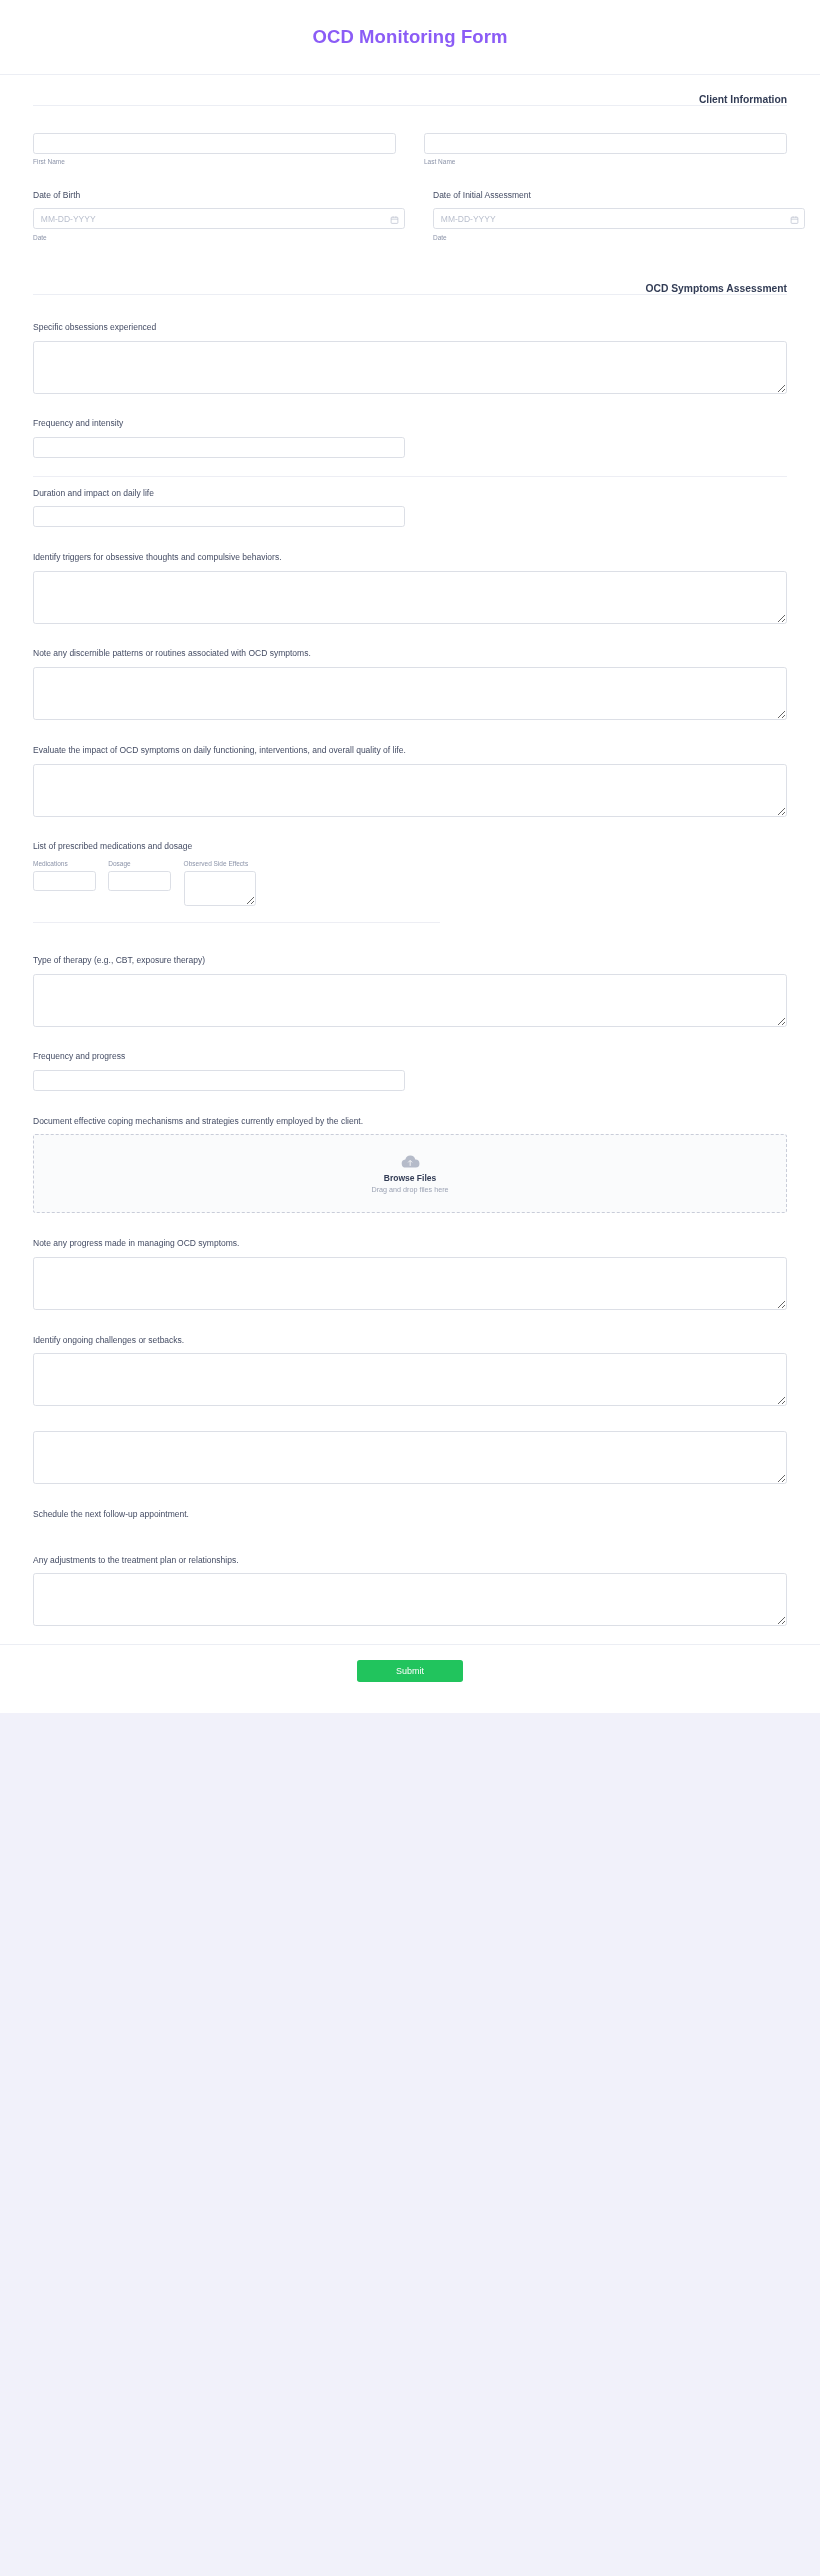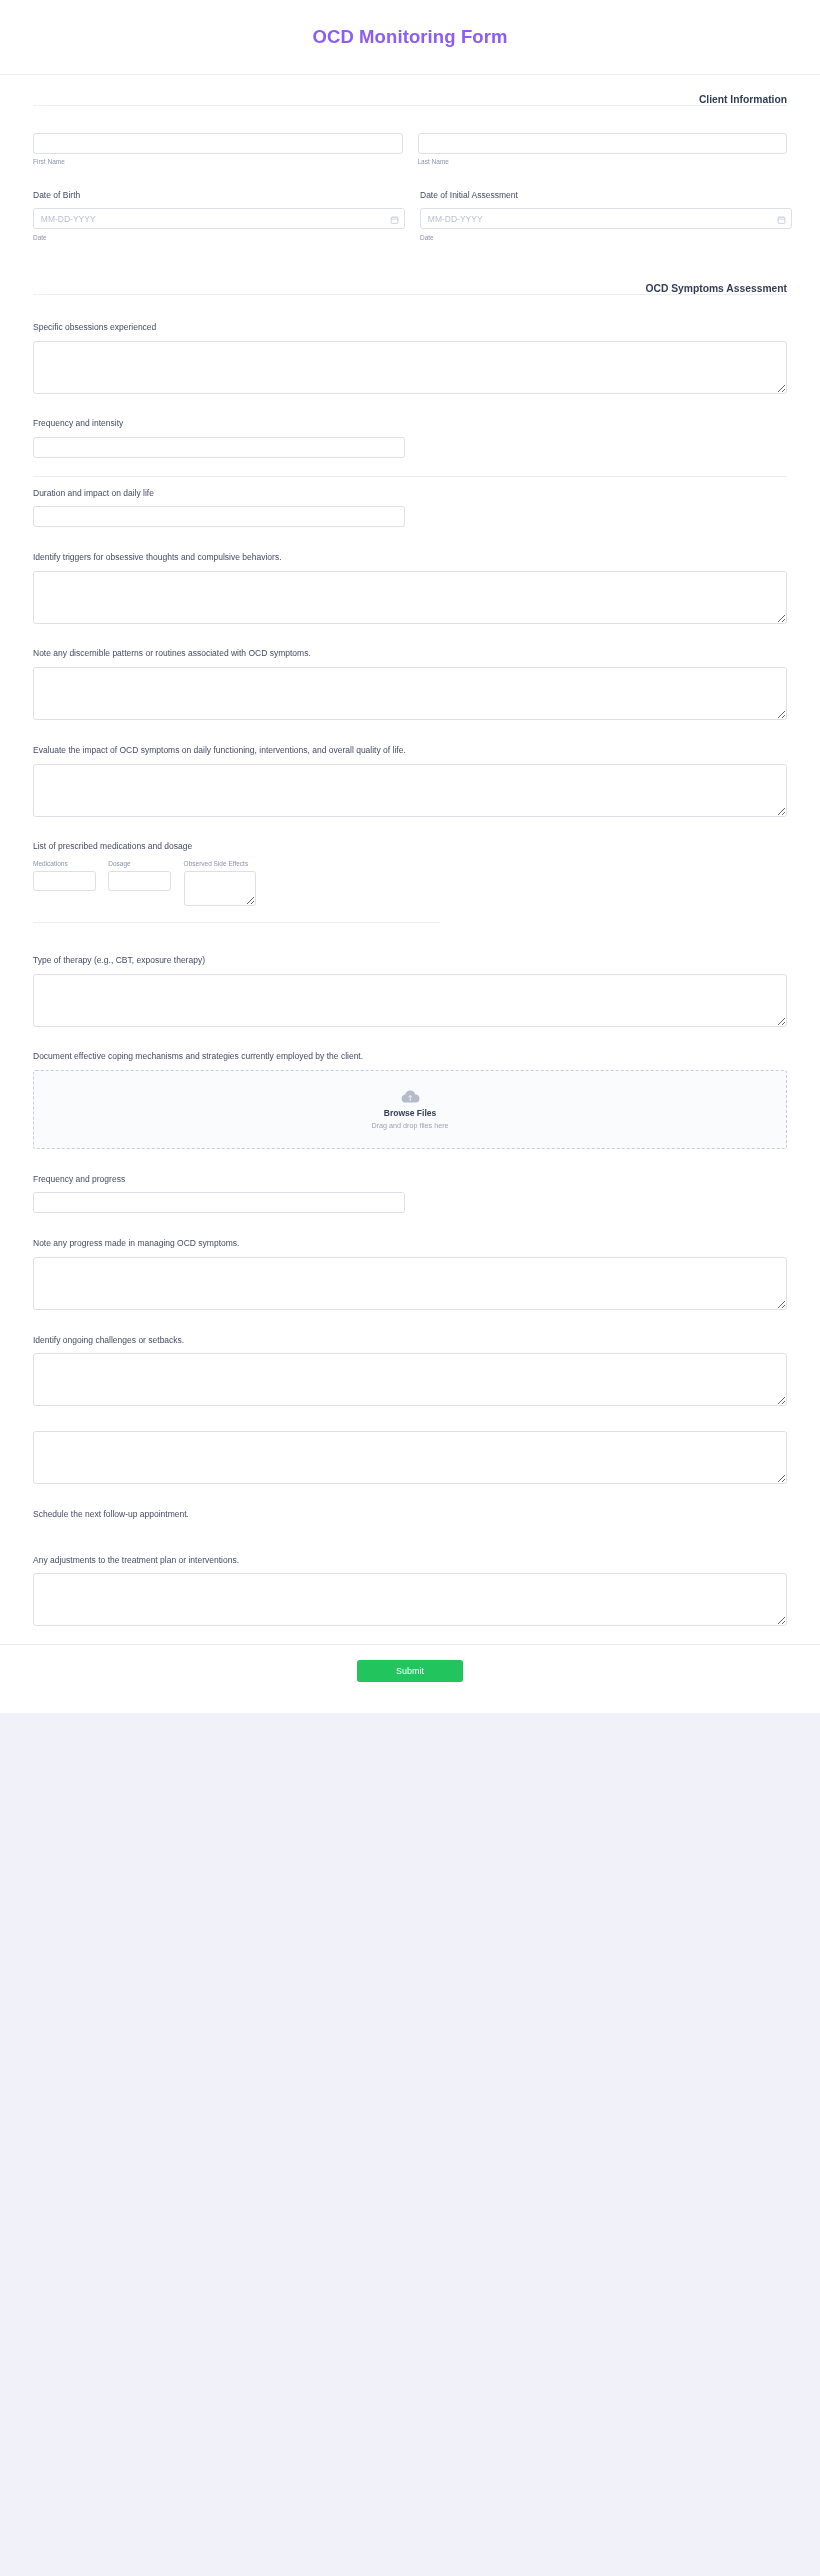--- a/index.html
+++ b/index.html
@@ -67,21 +67,21 @@
     color: #3b4257;
     outline: none;
     padding: 5.5px 6.8px;
   }
   input.ctl { height: 21px; }
   textarea.ctl { resize: vertical; display: block; }
   .ctl::placeholder { color: #b9bfcd; }
 
   .w-half { width: 372px; }
 
-  .row-2 { display: flex; gap: 15px; }
+  .row-2 { display: flex; gap: 28px; }
   .row-2 > .col { width: 372px; }
 
   .date-wrap { position: relative; width: 372px; }
   .date-wrap .ctl { padding-right: 20.5px; }
   .cal-icon {
     position: absolute;
     right: 6.2px;
     top: 50%;
     transform: translateY(-50%);
     width: 9px; height: 9px;
@@ -263,59 +263,59 @@
       </div>
       <div class="med-divider"></div>
     </div>
 
     <div class="field-block" style="padding-top:18px">
       <div class="field-label">Type of therapy (e.g., CBT, exposure therapy)</div>
       <textarea class="ctl" style="height: 53px;"></textarea>
     </div>
 
     <div class="field-block">
+      <div class="field-label">Frequency and progress</div>
+      <input class="ctl w-half" type="text" style="">
+    </div>
+
+    <div class="field-block">
       <div class="field-label">Document effective coping mechanisms and strategies currently employed by the client.</div>
       <div class="dropzone">
         <span class="upload-icon">
           <svg viewBox="0 0 28 22" width="19" height="15" fill="currentColor">
             <path d="M7 20a6 6 0 0 1-.6-11.97A7.5 7.5 0 0 1 21 8.2 5.4 5.4 0 0 1 21.6 20H7z"></path>
             <path d="M13.5 17.5V9.8" stroke="#fafbfc" stroke-width="1.3" fill="none"></path>
             <path d="M10.6 12.3l2.9-2.9 2.9 2.9" stroke="#fafbfc" stroke-width="1.3" fill="none"></path>
           </svg>
         </span>
         <div class="browse-label">Browse Files</div>
         <div class="drop-hint">Drag and drop files here</div>
       </div>
     </div>
 
     <div class="field-block">
-      <div class="field-label">Frequency and progress</div>
-      <input class="ctl w-half" type="text" style="">
-    </div>
-
-    <div class="field-block">
       <div class="field-label">Note any progress made in managing OCD symptoms.</div>
       <textarea class="ctl" style="height: 53px;"></textarea>
     </div>
 
     <div class="field-block">
       <div class="field-label">Identify ongoing challenges or setbacks.</div>
       <textarea class="ctl" style="height: 53px;"></textarea>
     </div>
 
     <div class="field-block">
       <textarea class="ctl" style="height: 53px;"></textarea>
     </div>
 
     <div class="field-block" style="padding-bottom:23px">
       <div class="field-label" style="margin-bottom:0">Schedule the next follow-up appointment.</div>
     </div>
 
     <div class="field-block" style="padding-bottom:18px">
-      <div class="field-label">Any adjustments to the treatment plan or interventions.</div>
+      <div class="field-label">Any adjustments to the treatment plan or relationships.</div>
       <textarea class="ctl" style="height: 53px;"></textarea>
     </div>
 
   </div>
 
   <div class="submit-area">
     <button class="submit-btn">Submit</button>
   </div>
 
  </div>

